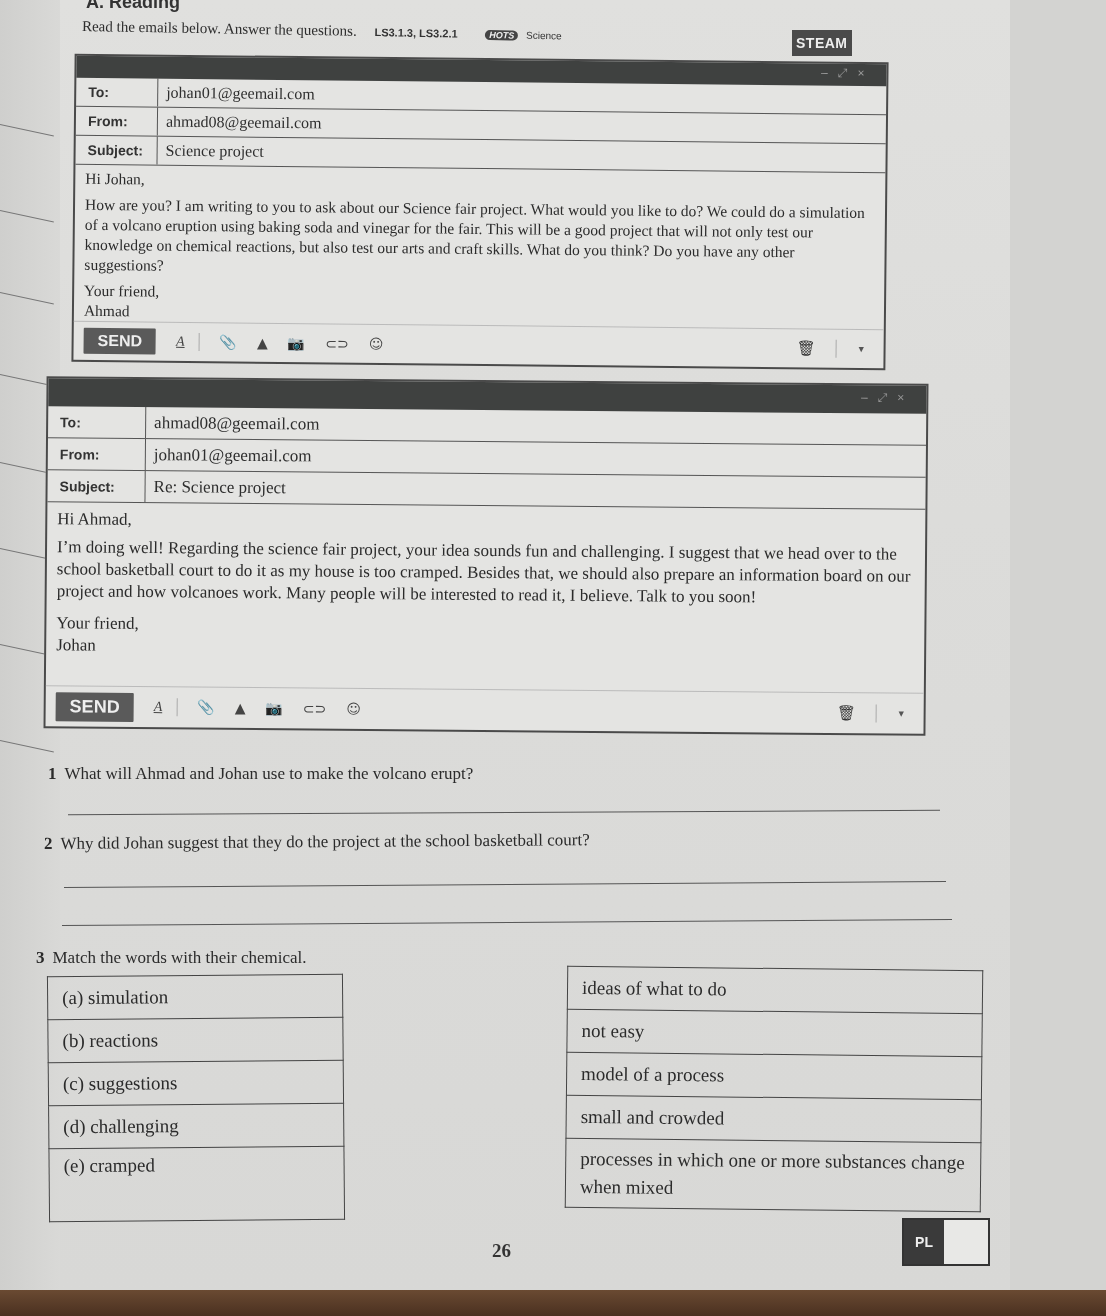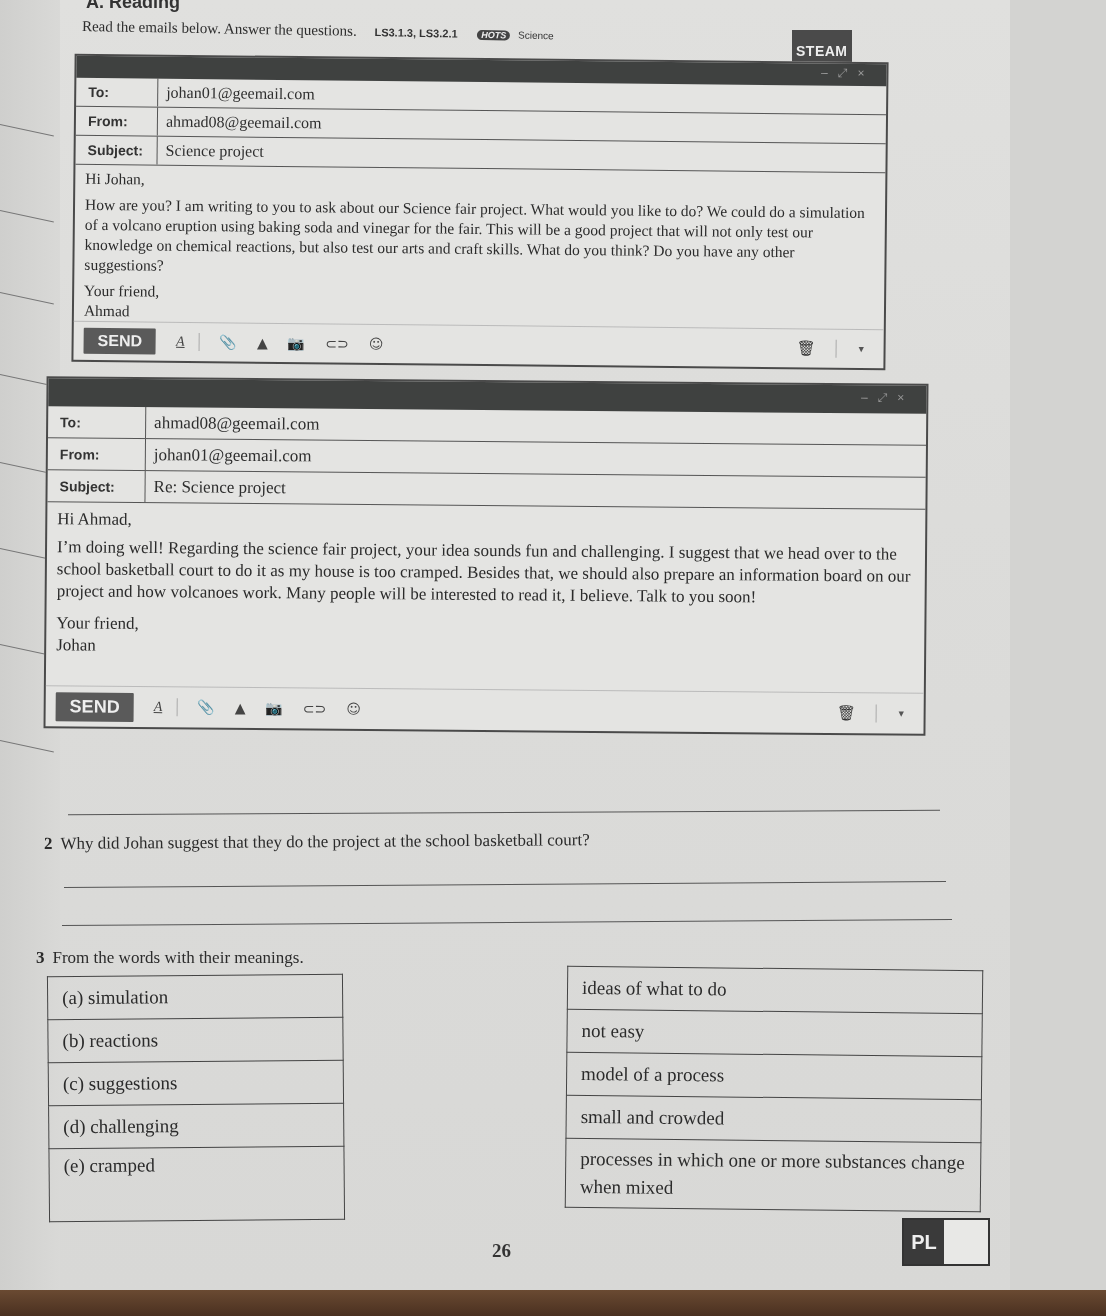--- a/index.html
+++ b/index.html
@@ -35,28 +35,28 @@
     transform: rotate(1deg); transform-origin: left;
     white-space: nowrap;
   }
   .instructions .codes {
     font-family: "Liberation Sans", sans-serif; font-size: 11px; font-weight: bold;
     margin-left: 14px; color: #333;
   }
   .hots {
     display: inline-block; background: #444; color: #eee; font-family: "Liberation Sans", sans-serif;
     font-size: 9px; font-weight: bold; font-style: italic; padding: 0 4px; border-radius: 5px;
-    margin-left: 16px;
+    margin-left: 24px;
     text-align: right;
   }
   .analysis { font-family: "Liberation Sans", sans-serif; font-size: 10px; margin-left: 4px; color:#333; }
   .steam {
     position: absolute; left: 792px; top: 30px; background: #4a4a4a; color: #eee;
     font-family: "Liberation Sans", sans-serif; font-weight: bold; font-size: 14px;
-    padding: 13px 4px; letter-spacing: 0.5px;
+    padding: 5px 4px; letter-spacing: 0.5px;
   }
 
   .email {
     position: absolute; background: #e4e4e2; border: 2px solid #4a4a4a;
     box-sizing: border-box;
   }
   .email .titlebar {
     height: 22px; background: #3f4140; position: relative;
   }
   .email .win-controls {
@@ -99,21 +99,21 @@
   table.match { position: absolute; border-collapse: collapse; background: transparent; }
   table.match td {
     border: 1px solid #444; font-size: 19px; color: #2b2b2b; padding: 6px 14px; height: 30px;
     vertical-align: middle;
   }
   .page-num { position: absolute; left: 492px; top: 1240px; font-size: 19px; font-weight: bold; color: #333; }
   .pl-box {
     position: absolute; left: 902px; top: 1218px; display: flex; border: 2px solid #333; height: 44px;
   }
   .pl-box .pl { background: #3a3a3a; color: #eee; font-family: "Liberation Sans", sans-serif; font-weight: bold;
-    font-size: 20px; width: 40px; display: flex; align-items: center; justify-content: center; }
+    font-size: 14px; width: 40px; display: flex; align-items: center; justify-content: center; }
   .pl-box .pl-val { width: 44px; background: #e8e8e6; }
 </style>
 </head>
 <body>
 
 <div class="page">
   <div class="left-shadow"></div>
   <div class="margin-line" style="top:124px"></div>
   <div class="margin-line" style="top:210px"></div>
   <div class="margin-line" style="top:292px"></div>
@@ -208,30 +208,33 @@
       <span class="tb-icon">⊂⊃</span>
       <span class="tb-icon">☺</span>
       <div class="tb-right" style="top:11px;">
         <span class="trash">🗑</span>
         <span class="sep"></span>
         <span class="more">▼</span>
       </div>
     </div>
   </div>
 
+  <div class="q" style="left:48px; top:764px;">
+    <b>1</b><span>What will Ahmad and Johan use to make the volcano erupt?</span>
+  </div>
   <div class="answer-line" style="left:68px; top:812px; width:872px; transform: rotate(-0.3deg);"></div>
 
   <div class="q" style="left:44px; top:834px; transform: rotate(-0.4deg); transform-origin:left;">
     <b>2</b><span>Why did Johan suggest that they do the project at the school basketball court?</span>
   </div>
   <div class="answer-line" style="left:64px; top:884px; width:882px; transform: rotate(-0.4deg);"></div>
   <div class="answer-line" style="left:62px; top:922px; width:890px; transform: rotate(-0.4deg);"></div>
 
   <div class="q" style="left:36px; top:948px;">
-    <b>3</b><span>From the words with their meanings.</span>
+    <b>3</b><span>Match the words with their chemical.</span>
   </div>
 
   <table class="match" style="left:48px; top:975px; width:296px; transform: rotate(-0.5deg);">
     <tbody>
         <tr>
           <td>(a)  simulation</td>
         </tr>
     <tr>
           <td>(b)  reactions</td>
         </tr>

